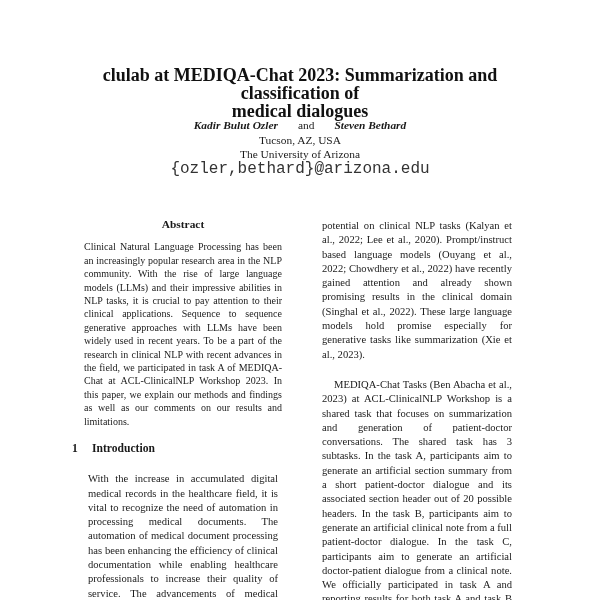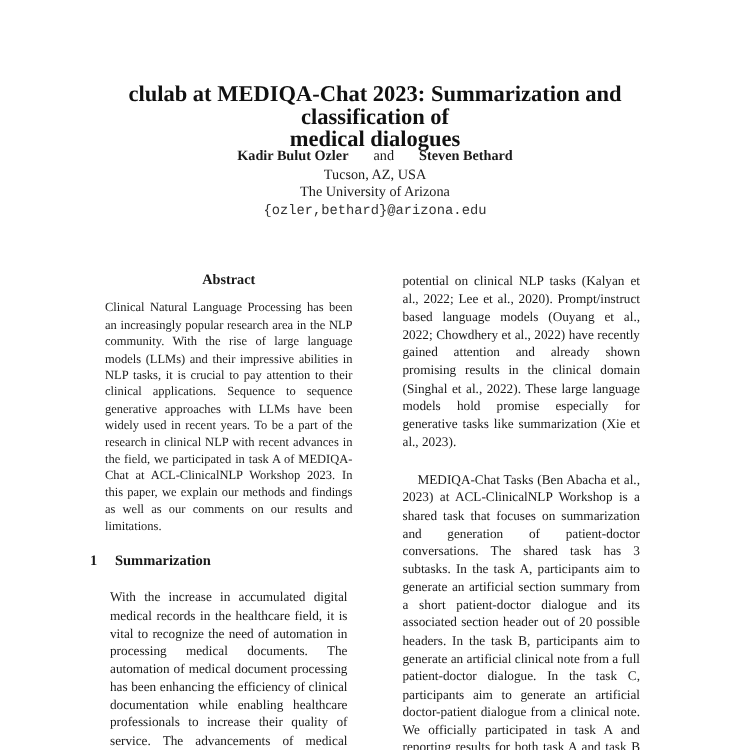--- a/index.html
+++ b/index.html
@@ -13,23 +13,23 @@
 
   .title {
     position: absolute; left: 60px; width: 480px; top: 66px;
     text-align: center; font-weight: bold; font-size: 18px; line-height: 18px;
     color: #111;
   }
   .authors {
     position: absolute; left: 60px; width: 480px; top: 118px;
     text-align: center; font-size: 11.4px; line-height: 14.5px;
   }
-  .authors .names b { font-weight: bold; }
+  .authors .names b { font-weight: bold; font-style: italic; }
   .authors .and { margin: 0 20px; font-weight: normal; font-family: Liberation Serif, serif; }
-  .authors .email { font-family: "Liberation Mono", "DejaVu Sans Mono", monospace; font-size: 11px; color: #333; }
+  .authors .email { font-family: "Liberation Mono", "DejaVu Sans Mono", monospace; font-size: 16px; color: #333; }
 
   .col { position: absolute; top: 205px; width: 222px; font-size: 10.6px; line-height: 14.3px; text-align: justify; hyphens: auto; }
   .col.left { left: 72px; }
   .col.right { left: 306px; top: 203px; }
 
   .abs-head { text-align: center; font-weight: bold; font-size: 11.4px; margin: 12px 0 9px 0; }
   .abstract { padding: 0 12px; font-size: 10px; line-height: 13.4px; }
   .abstract p { margin: 0; }
 
   h2.sec { font-size: 11.6px; font-weight: bold; margin: 14px 0 9px 0; }
@@ -58,21 +58,21 @@
     <div class="email">{ozler,bethard}@arizona.edu</div>
   </div>
 
   <div class="col left">
     <div class="abs-head">Abstract</div>
     <div class="abstract">
       <p>Clinical Natural Language Processing has been an increasingly popular research area in the NLP community. With the rise of large language models (LLMs) and their impressive abilities in NLP tasks, it is crucial to pay attention to their clinical applications. Sequence to sequence generative approaches with LLMs have been widely used in recent years. To be a part of the research in clinical NLP with recent advances in the field, we participated in task A of MEDIQA-Chat at ACL-ClinicalNLP Workshop 2023. In this paper, we explain our methods and findings as well as our comments on our results and limitations.</p>
     </div>
 
     <h2 class="sec">
-      <span class="num">1</span><span>Summarization</span>
+      <span class="num">1</span><span>Introduction</span>
     </h2>
     <p class="body">With the increase in accumulated digital medical records in the healthcare field, it is vital to recognize the need of automation in processing medical documents. The automation of medical document processing has been enhancing the efficiency of clinical documentation while enabling healthcare professionals to increase their quality of service. The advancements of medical imaging with machine learning has been integrated into medical decision making systems for the last decades (Erickson et al., 2017; Wernick et al., 2010; Latif et al., 2019), whereas NLP techniques have recently been proven useful for the field (Kraljevic et al., 2017;</p>
   </div>
 
   <div class="col right">
     <p class="body">potential on clinical NLP tasks (Kalyan et al., 2022; Lee et al., 2020). Prompt/instruct based language models (Ouyang et al., 2022; Chowdhery et al., 2022) have recently gained attention and already shown promising results in the clinical domain (Singhal et al., 2022). These large language models hold promise especially for generative tasks like summarization (Xie et al., 2023).</p>
     <p class="body indent"><span>MEDIQA-Chat Tasks (Ben Abacha et al., 2023) at ACL-ClinicalNLP Workshop is a shared task that focuses on summarization and generation of patient-doctor conversations. The shared task has 3 subtasks. In the task A, participants aim to generate an artificial section summary from a short patient-doctor dialogue and its associated section header out of 20 possible headers. In the task B, participants aim to generate an artificial clinical note from a full patient-doctor dialogue. In the task C, participants aim to generate an artificial doctor-patient dialogue from a clinical note. We officially participated in task A and reporting results for both task A and task B in this paper. The submission scripts can be found here</span><sup>1</sup><span>.</span></p>
 
     <p class="body">In our experiments we only used the official dataset of the shared task. Table 1 shows the number of samples in each task and split. Task A has 20 different section headers. The label distribution of</p>
   </div>

